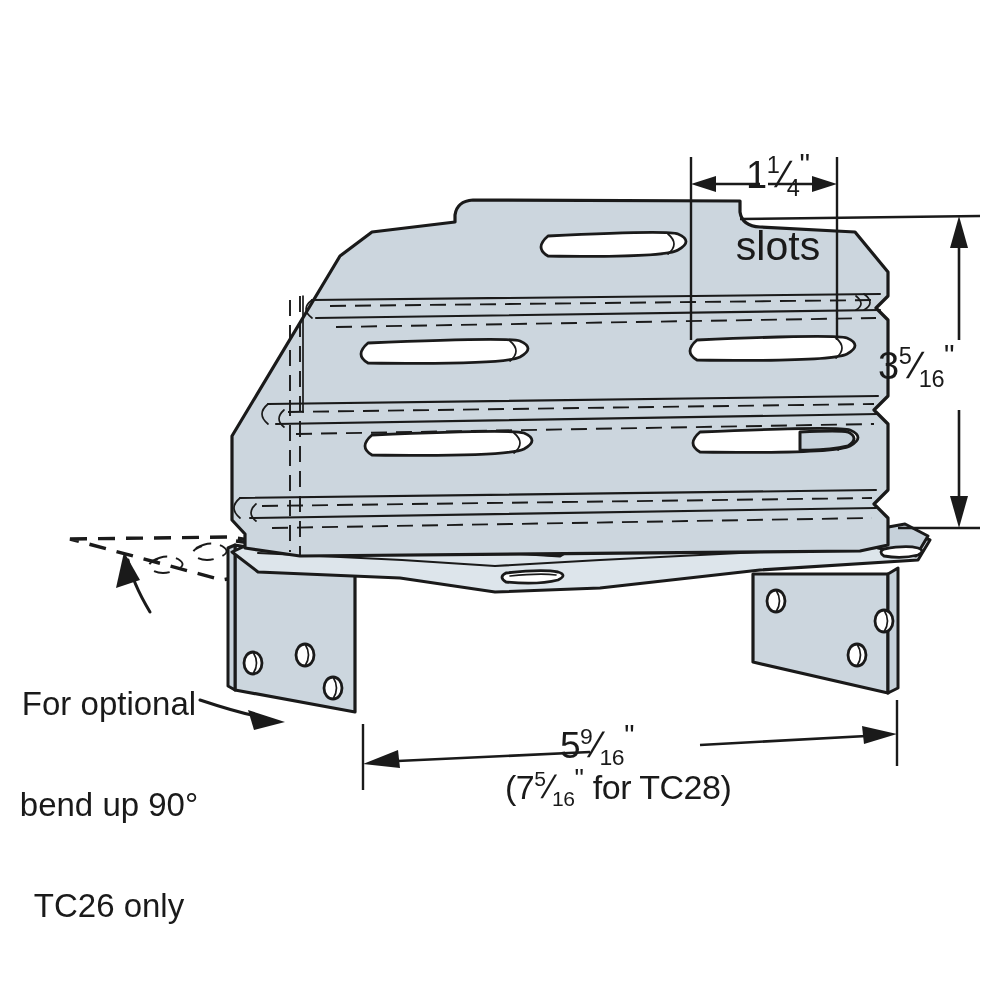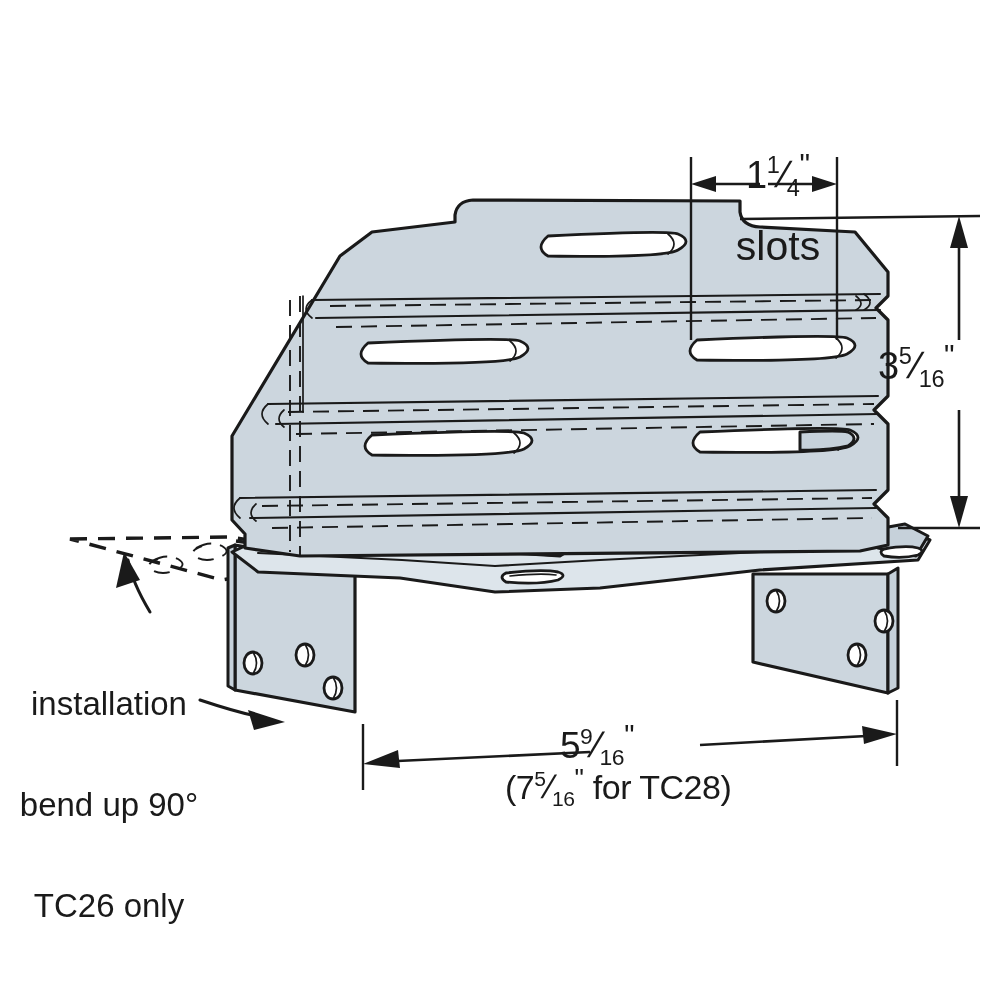--- a/index.html
+++ b/index.html
@@ -232,20 +232,20 @@
     <div class="l2">slots</div>
   </div>
 
   <div class="ann" id="dim-height-wrap"><span>3</span><span class="frac"><span class="num">5</span><span class="bar">/</span><span class="den">16</span></span><span class="inch">"</span></div>
 
   <div class="ann" id="dim-width-wrap"><span>5</span><span class="frac"><span class="num">9</span><span class="bar">/</span><span class="den">16</span></span><span class="inch">"</span></div>
 
   <div class="ann" id="dim-width-alt-wrap"><span>(</span><span>7</span><span class="frac"><span class="num">5</span><span class="bar">/</span><span class="den">16</span></span><span class="inch">"</span><span> for TC28)</span></div>
 
   <div class="ann" id="note-wrap">
-    <div>installation</div>
+    <div>For optional</div>
     <div>bend up 90°</div>
     <div>TC26 only</div>
     
     
   </div>
 
 </div>
 
 </body></html>

